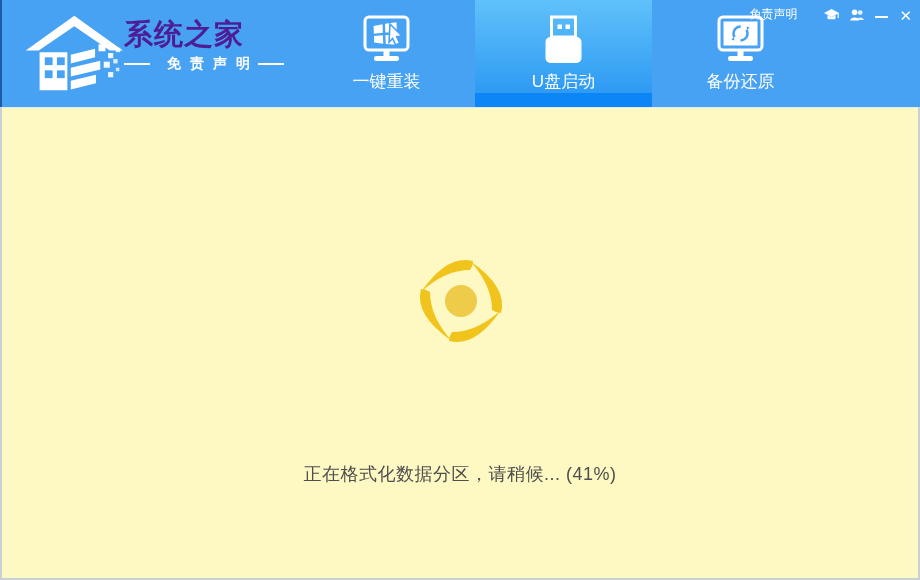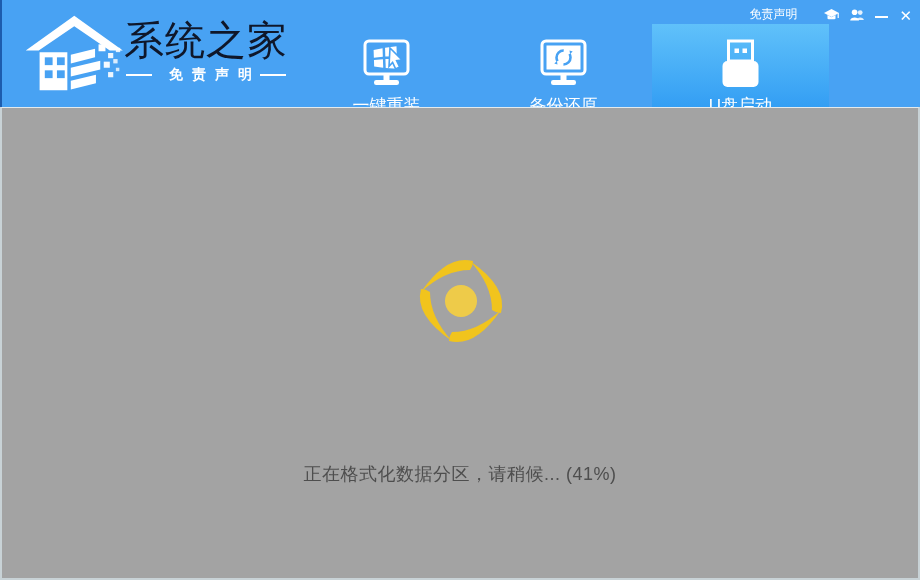--- a/index.html
+++ b/index.html
@@ -12,33 +12,33 @@
   .header {
     position:absolute; top:0; left:0; right:0; height:107px;
     background:#48a2f3;
     border-left:2px solid #1d5cad;
   }
 
   
   .logo { position:absolute; left:22px; top:6px; display:flex; align-items:flex-start; }
   .logo-house { width:104px; height:94px; }
   .logo-text { margin-left:-4px; margin-top:14px; }
-  .logo-title { color:#0f172a; font-size:40px; font-weight:normal; line-height:1.0; letter-spacing:1px; }
+  .logo-title { color:#4c1d95; font-size:29px; font-weight:bold; line-height:1.0; letter-spacing:1px; }
   .logo-subtitle {
     margin-top:6px; display:flex; align-items:center; justify-content:center;
     color:#fff; font-size:14px; letter-spacing:9px; text-indent:9px; font-weight:bold;
   }
   .logo-subtitle::before, .logo-subtitle::after {
     content:""; width:26px; height:2px; background:#fff; flex:none;
   }
   .logo-subtitle::before { margin-right:8px; }
   .logo-subtitle::after { margin-left:-1px; }
 
   
-  .tabs { position:absolute; left:296px; top:0; height:131px; display:flex;align-items:flex-end; }
+  .tabs { position:absolute; left:296px; top:0; height:131px; display:flex; }
   .tab {
     width:177px; height:107px; display:flex; flex-direction:column; align-items:center;
     padding-top:13px; cursor:pointer;
   }
   .tab.active {
     background:linear-gradient(180deg,#60c1fa 0%, #2e9af3 87%, #0c86f6 87%, #0c86f6 100%);
   }
   .tab-icon { width:53px; height:53px; flex:none; }
   .tab-label { margin-top:6px; color:#fff; font-size:17px; line-height:20px; }
 
@@ -46,21 +46,21 @@
   .win-controls { position:absolute; top:5px; right:8px; display:flex; align-items:flex-end; height:18px; }
   .disclaimer { color:#fff; font-size:12px; margin-right:26px; cursor:pointer; }
   .wc-icon { width:17px; height:15px; margin-left:0; cursor:pointer; }
   .wc-gap { width:9px; }
   .min-btn { width:13px; height:15px; position:relative; cursor:pointer; margin-left:9px; }
   .min-btn::after { content:""; position:absolute; left:0; right:0; top:8px; height:2px; background:#fff; }
   .close-btn { color:#fff; font-size:15px; line-height:15px; margin-left:11px; cursor:pointer; font-weight:bold; }
 
   
   .content {
-    position:absolute; top:107px; left:0; right:0; bottom:0; background:#a3a3a3;
+    position:absolute; top:107px; left:0; right:0; bottom:0; background:#fef9c3;
     border-left:2px solid #c8d2d6; border-right:2px solid #c8d2d6; border-bottom:2px solid #c8d2d6;
     border-top:1px solid #e3eaed;
   }
   .spinner { position:absolute; left:408px; top:142px; width:102px; height:102px; }
   .status-text {
     position:absolute; top:354px; left:0; right:0; text-align:center;
     color:#4e4e4e; font-size:18px; letter-spacing:0.5px;
   }
 </style>
 </head>
@@ -115,41 +115,41 @@
             <path d="M0 13 L9 12.6 V21 L0 19.6 Z"></path>
             <path d="M11.5 12.5 L23 12.8 V22.6 L11.5 21.4 Z"></path>
           </g>
           <path d="M30 11 l12 12 -5.4 0.6 3 6.4 -4 1.9 -3 -6.5 -3.6 4 Z" fill="#fff" stroke="#48a2f3" stroke-width="1.6"></path>
           <rect x="23.5" y="37" width="6" height="6" fill="#fff"></rect>
           <rect x="14" y="43" width="25" height="5" rx="2.2" fill="#fff"></rect>
         </svg>
         <span class="tab-label">一键重装</span>
       </div>
 
+      <div class="tab active">
+        <svg class="tab-icon" viewBox="0 0 53 53">
+          <rect x="14.5" y="4" width="24" height="20" fill="none" stroke="#fff" stroke-width="3"></rect>
+          <rect x="20.5" y="11.5" width="4.5" height="4.5" fill="#fff"></rect>
+          <rect x="28.5" y="11.5" width="4.5" height="4.5" fill="#fff"></rect>
+          <rect x="8.5" y="24" width="36" height="26" rx="5" fill="#fff"></rect>
+        </svg>
+        <span class="tab-label">U盘启动</span>
+      </div>
+
       <div class="tab">
         <svg class="tab-icon" viewBox="0 0 53 53">
           <rect x="5" y="4" width="43" height="33" rx="4" fill="none" stroke="#fff" stroke-width="3"></rect>
           <rect x="9.5" y="8.5" width="34" height="24" fill="#fff"></rect>
           <circle cx="26.5" cy="20.5" r="7" fill="none" stroke="#48a2f3" stroke-width="2.6" stroke-dasharray="15 7" stroke-dashoffset="4"></circle>
           <path d="M32.5 13.5 l3.2 1 -2.6 2.4 z" fill="#48a2f3"></path>
           <path d="M20.5 27.5 l-3.2 -1 2.6 -2.4 z" fill="#48a2f3"></path>
           <rect x="23.5" y="37" width="6" height="6" fill="#fff"></rect>
           <rect x="14" y="43" width="25" height="5" rx="2.2" fill="#fff"></rect>
         </svg>
         <span class="tab-label">备份还原</span>
-      </div>
-
-      <div class="tab active">
-        <svg class="tab-icon" viewBox="0 0 53 53">
-          <rect x="14.5" y="4" width="24" height="20" fill="none" stroke="#fff" stroke-width="3"></rect>
-          <rect x="20.5" y="11.5" width="4.5" height="4.5" fill="#fff"></rect>
-          <rect x="28.5" y="11.5" width="4.5" height="4.5" fill="#fff"></rect>
-          <rect x="8.5" y="24" width="36" height="26" rx="5" fill="#fff"></rect>
-        </svg>
-        <span class="tab-label">U盘启动</span>
       </div>
 
     </div>
 
     <div class="win-controls">
       <span class="disclaimer">免责声明</span>
 
       <svg class="wc-icon" viewBox="0 0 17 15">
         <polygon points="8.5,1 16,5 8.5,9 1,5" fill="#fff"></polygon>
         <path d="M4.5 7 v3.4 c0 1.2 8 1.2 8 0 V7 L8.5 9.2 Z" fill="#fff"></path>

